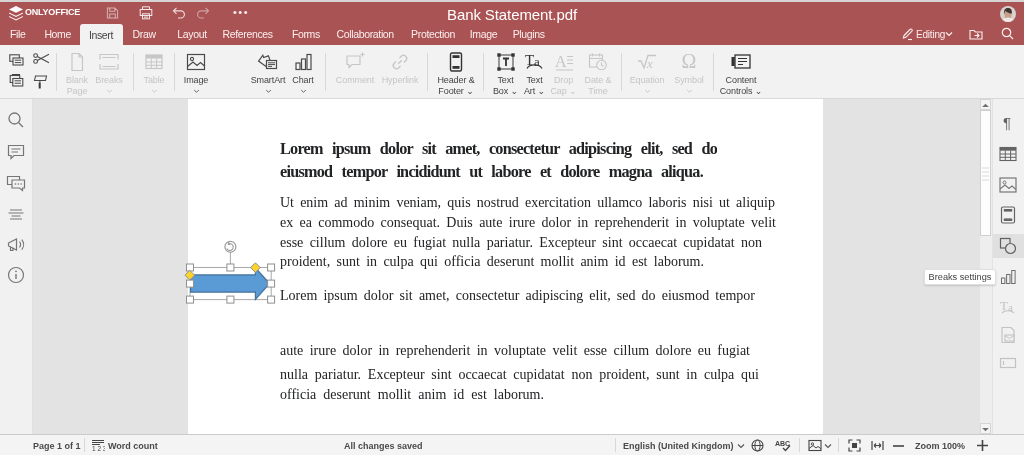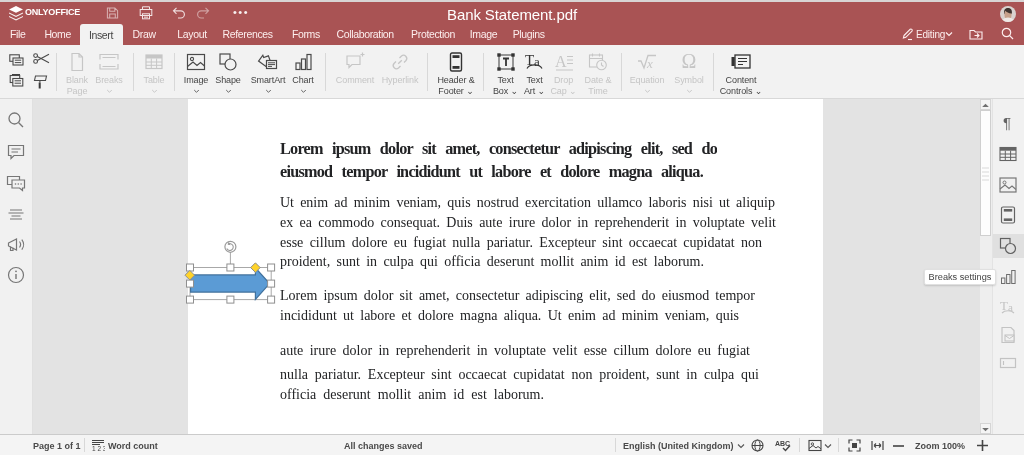--- a/index.html
+++ b/index.html
@@ -166,30 +166,20 @@
       <svg style="display:block; margin:0 auto;" width="20" height="20" viewBox="0 0 20 20">
         <rect x="1.5" y="2.5" width="17" height="15" fill="none" stroke="#4a4a4a" stroke-width="1.2"></rect>
         <circle cx="6" cy="7" r="1.6" fill="none" stroke="#4a4a4a" stroke-width="1.1"></circle>
         <path d="M1.5 14.5 L7 10 L11 13.5 L14.5 10.5 L18.5 14" fill="none" stroke="#4a4a4a" stroke-width="1.2"></path>
       </svg>
       <div class="lbl">Image</div>
       <svg width="7" height="5" viewBox="0 0 7 5">
           <path d="M1.2 1 L3.5 3.3 L5.8 1" fill="none" stroke="#666" stroke-width="1"></path>
         </svg>
     </div>
-    <div class="tbtn" style="left:205px; width:46px;">
-      <svg style="display:block; margin:0 auto;" width="20" height="20" viewBox="0 0 20 20">
-        <rect x="2" y="2" width="10" height="10" fill="none" stroke="#4a4a4a" stroke-width="1.2"></rect>
-        <circle cx="12.5" cy="12.5" r="5.5" fill="#f2f2f2" stroke="#4a4a4a" stroke-width="1.2"></circle>
-      </svg>
-      <div class="lbl">Shape</div>
-      <svg width="7" height="5" viewBox="0 0 7 5">
-          <path d="M1.2 1 L3.5 3.3 L5.8 1" fill="none" stroke="#666" stroke-width="1"></path>
-        </svg>
-    </div>
     <div class="tbtn" style="left:241px; width:54px;">
       <svg style="display:block; margin:0 auto;" width="22" height="20" viewBox="0 0 22 20">
         <path d="M2 6.5 L8 2.5 L8 5 L13 5 L13 13 L8 13 L8 15.5 Z" fill="none" stroke="#4a4a4a" stroke-width="1.2" transform="rotate(-20 9 9)"></path>
         <rect x="9.5" y="8.5" width="10" height="8" fill="#f2f2f2" stroke="#4a4a4a" stroke-width="1.2"></rect>
         <path d="M11 10.8 H18 M11 12.6 H18 M11 14.4 H15" stroke="#4a4a4a" stroke-width="1"></path>
       </svg>
       <div class="lbl">SmartArt</div>
       <svg width="7" height="5" viewBox="0 0 7 5">
           <path d="M1.2 1 L3.5 3.3 L5.8 1" fill="none" stroke="#666" stroke-width="1"></path>
         </svg>
@@ -332,21 +322,20 @@
       </svg>
     </div>
     <div class="abs" id="page">
       <div class="tl h just" style="left:92px; top:38.9px; width:437px;">Lorem ipsum dolor sit amet, consectetur adipiscing elit, sed do</div>
       <div class="tl h just" style="left:92px; top:62.4px; width:423px; height:24px;">eiusmod tempor incididunt ut labore et dolore magna aliqua.</div>
       <div class="tl b just" style="left:92px; top:94.1px; width:495px;">Ut enim ad minim veniam, quis nostrud exercitation ullamco laboris nisi ut aliquip</div>
       <div class="tl b just" style="left:92px; top:113.8px; width:496px;">ex ea commodo consequat. Duis aute irure dolor in reprehenderit in voluptate velit</div>
       <div class="tl b just" style="left:92px; top:133.5px; width:482px;">esse cillum dolore eu fugiat nulla pariatur. Excepteur sint occaecat cupidatat non</div>
       <div class="tl b just" style="left:92px; top:153.2px; width:424px;">proident, sunt in culpa qui officia deserunt mollit anim id est laborum.</div>
       <div class="tl b just" style="left:92px; top:187.1px; width:475px;">Lorem ipsum dolor sit amet, consectetur adipiscing elit, sed do eiusmod tempor</div>
-      <div class="tl b just" style="left:92px; top:206.8px; width:459px;">incididunt ut labore et dolore magna aliqua. Ut enim ad minim veniam, quis</div>
       <div class="tl b just" style="left:92px; top:242px; width:470px;">aute irure dolor in reprehenderit in voluptate velit esse cillum dolore eu fugiat</div>
       <div class="tl b just" style="left:92px; top:266.1px; width:479px;">nulla pariatur. Excepteur sint occaecat cupidatat non proident, sunt in culpa qui</div>
       <div class="tl b just" style="left:92px; top:285.9px; width:264px;">officia deserunt mollit anim id est laborum.</div>
     </div>
     <svg class="abs" id="shapesel" width="120" height="75" viewBox="0 0 120 75" style="left:160px; top:140px;">
 
       <line x1="70.4" y1="13.3" x2="70.4" y2="28.5" stroke="#a8a8a8" stroke-width="1"></line>
       <circle cx="70.4" cy="7.8" r="5.5" fill="none" stroke="#9a9a9a" stroke-width="1.2"></circle>
       <path d="M 68 5.2 a 3.4 3.4 0 1 1 -1.2 4.4" fill="none" stroke="#9a9a9a" stroke-width="1.1"></path>
       <path d="M 68.6 2.6 l -1 3 l 3 0.6 z" fill="#9a9a9a"></path>

